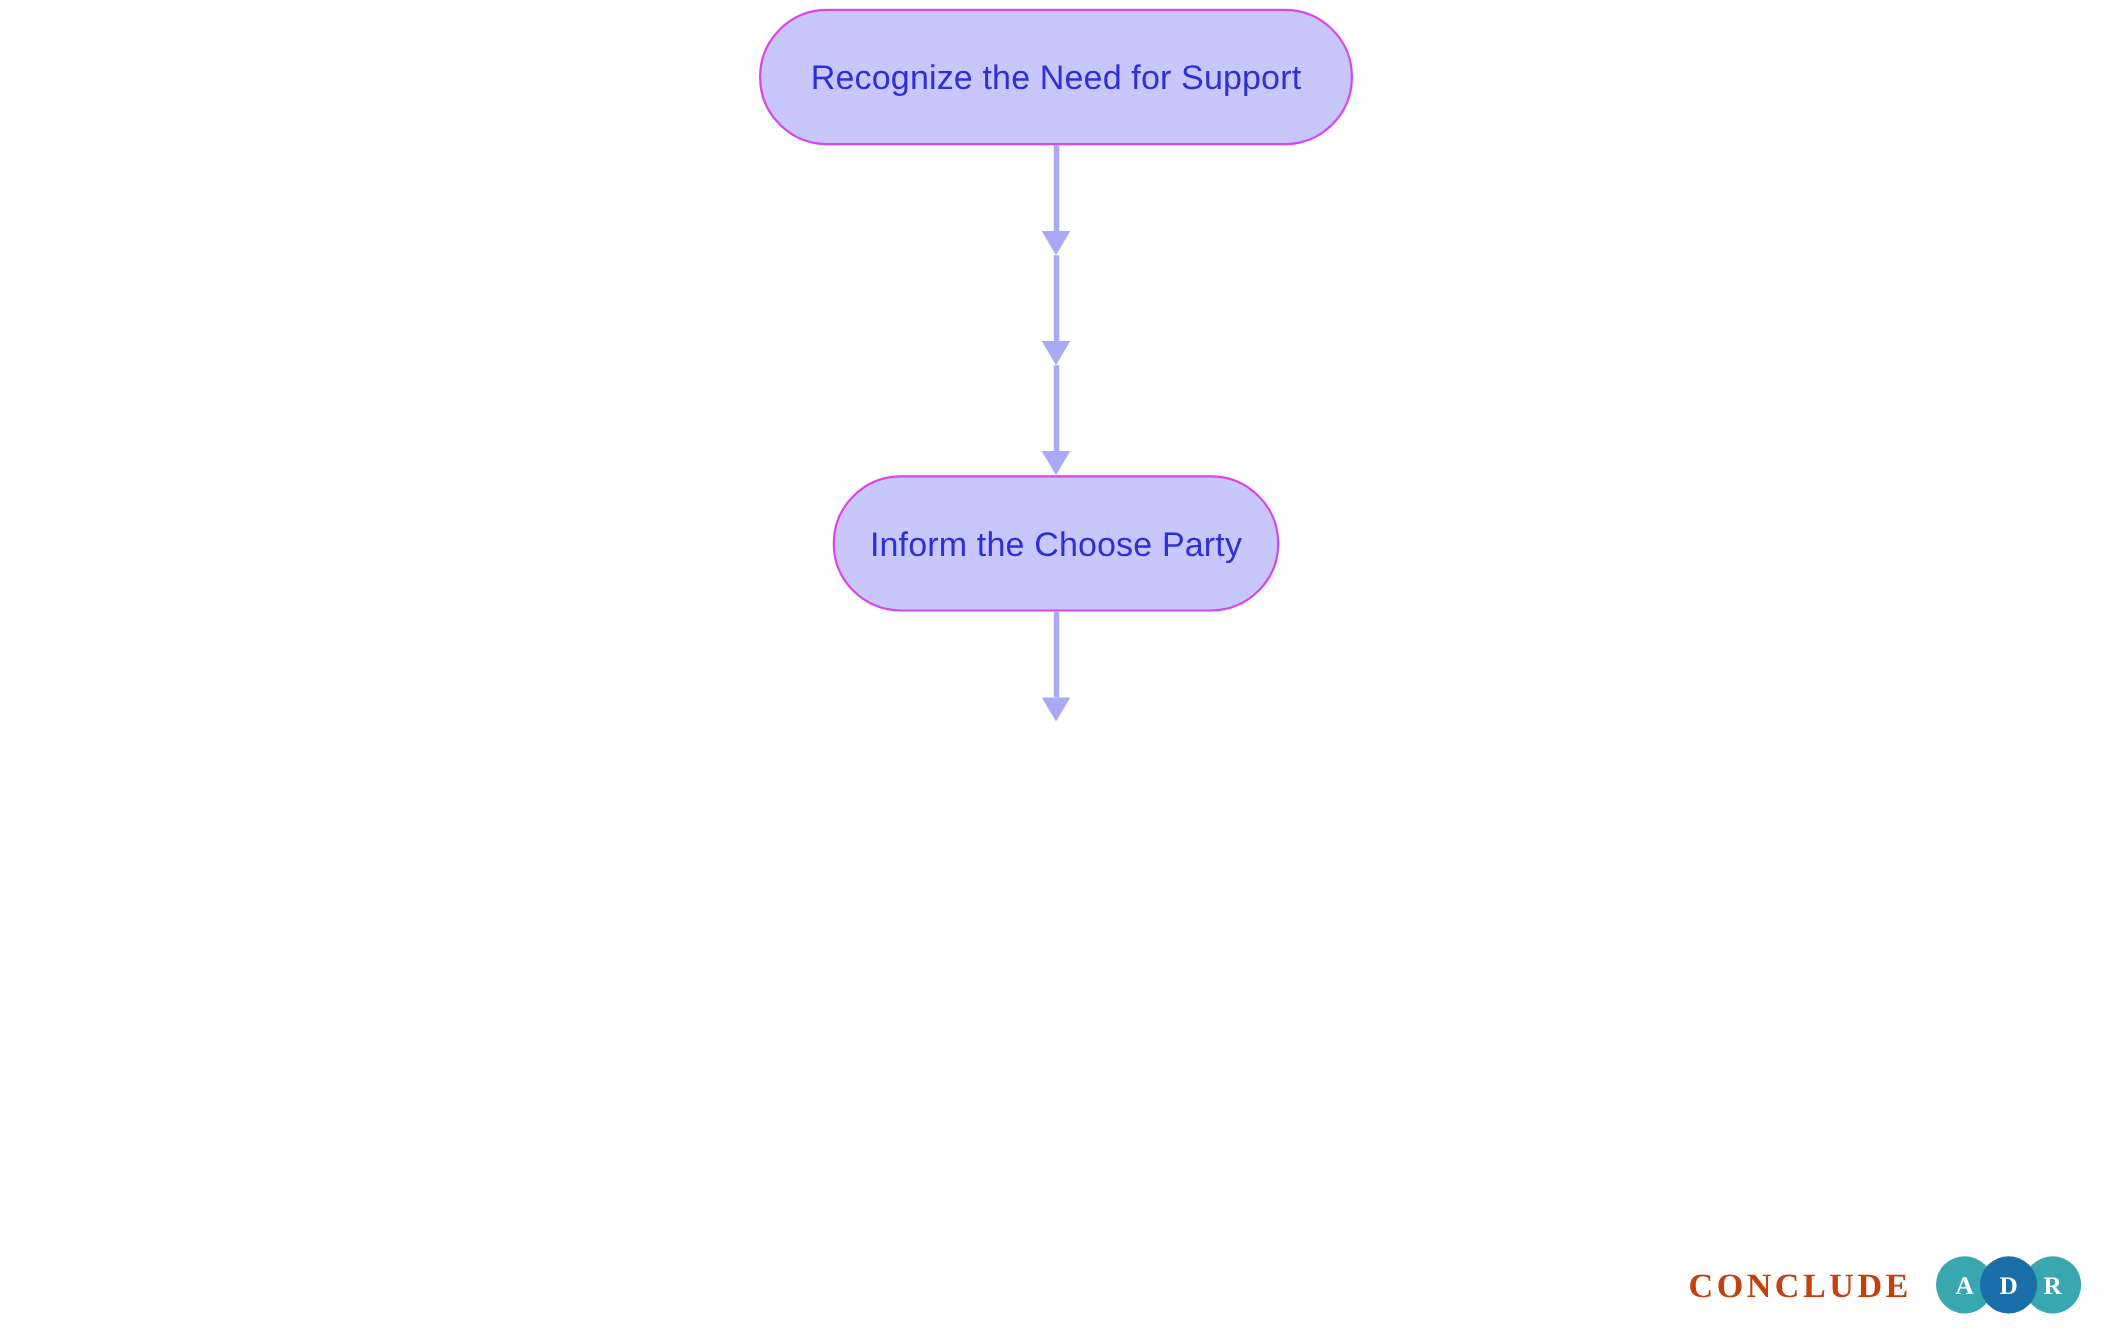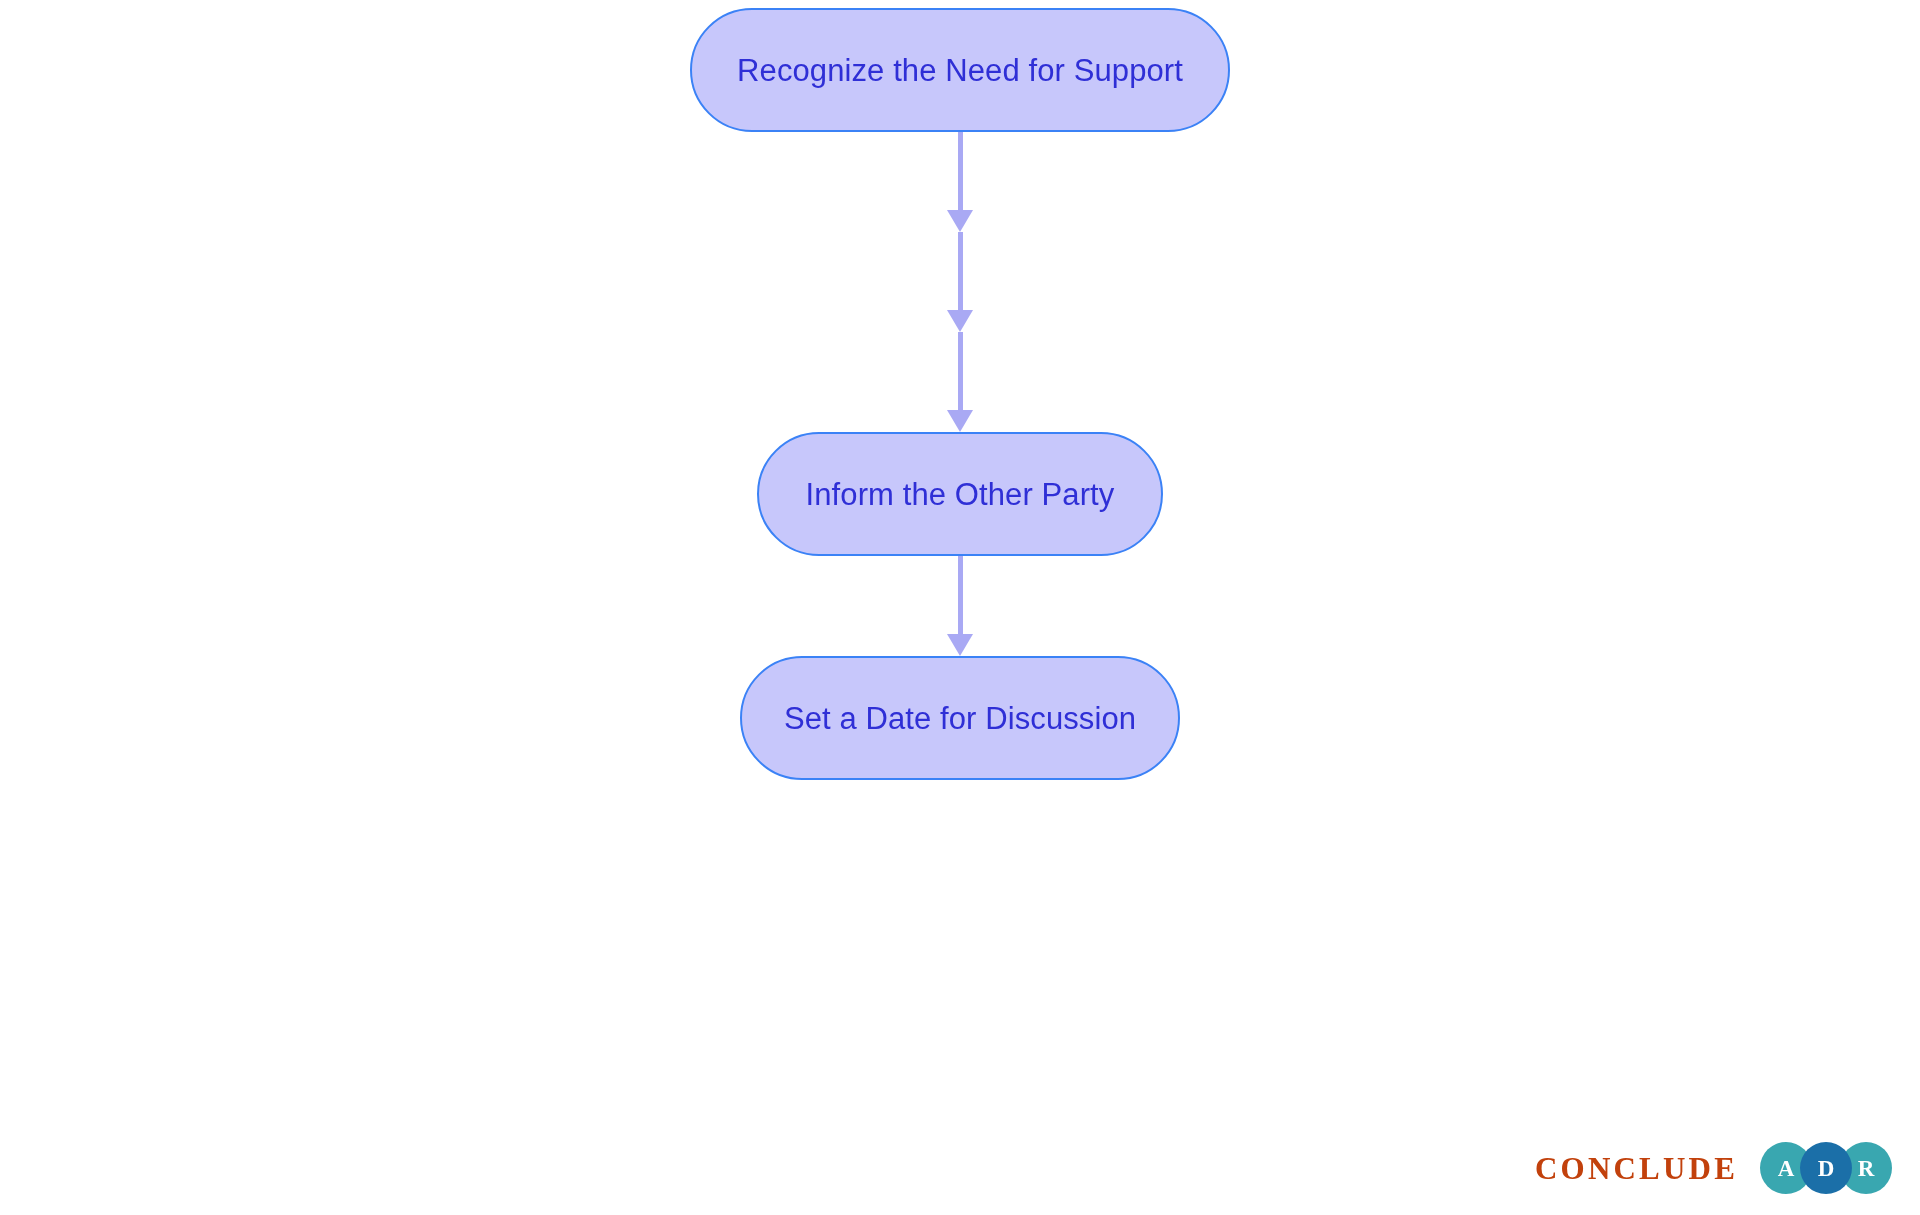--- a/index.html
+++ b/index.html
@@ -32,21 +32,21 @@
     width: 1920px;
     display: flex;
     flex-direction: column;
     align-items: center;
   }
 
   
   .node {
     position: relative;
     height: 124px;
-    border: 2px solid #3b82f6;
+    border: 2px solid #d946ef;
     border-radius: 62px;
     background: #c7c7fb;
     display: flex;
     align-items: center;
     justify-content: center;
     padding: 0 46px;
     flex: 0 0 auto;
   }
 
   .node-label {
@@ -147,31 +147,28 @@
       <div class="connector-arrow"></div>
     </div>
 
 
     <div class="connector" style="height:100px;">
       <div class="connector-line"></div>
       <div class="connector-arrow"></div>
     </div>
 
     <div class="node" style="width:406px;">
-      <span class="node-label">Inform the Other Party</span>
+      <span class="node-label">Inform the Choose Party</span>
     </div>
 
     <div class="connector" style="height:100px;">
       <div class="connector-line"></div>
       <div class="connector-arrow"></div>
     </div>
 
-    <div class="node" style="width:440px;">
-      <span class="node-label">Set a Date for Discussion</span>
-    </div>
 
   </div>
 </div>
 
 <div id="logo" style="left:1535px; top:1142px;">
   <span class="logo-wordmark">CONCLUDE</span>
   <span class="logo-circles">
     <span class="logo-circle c-a">A</span>
     <span class="logo-circle c-d">D</span>
     <span class="logo-circle c-r">R</span>

